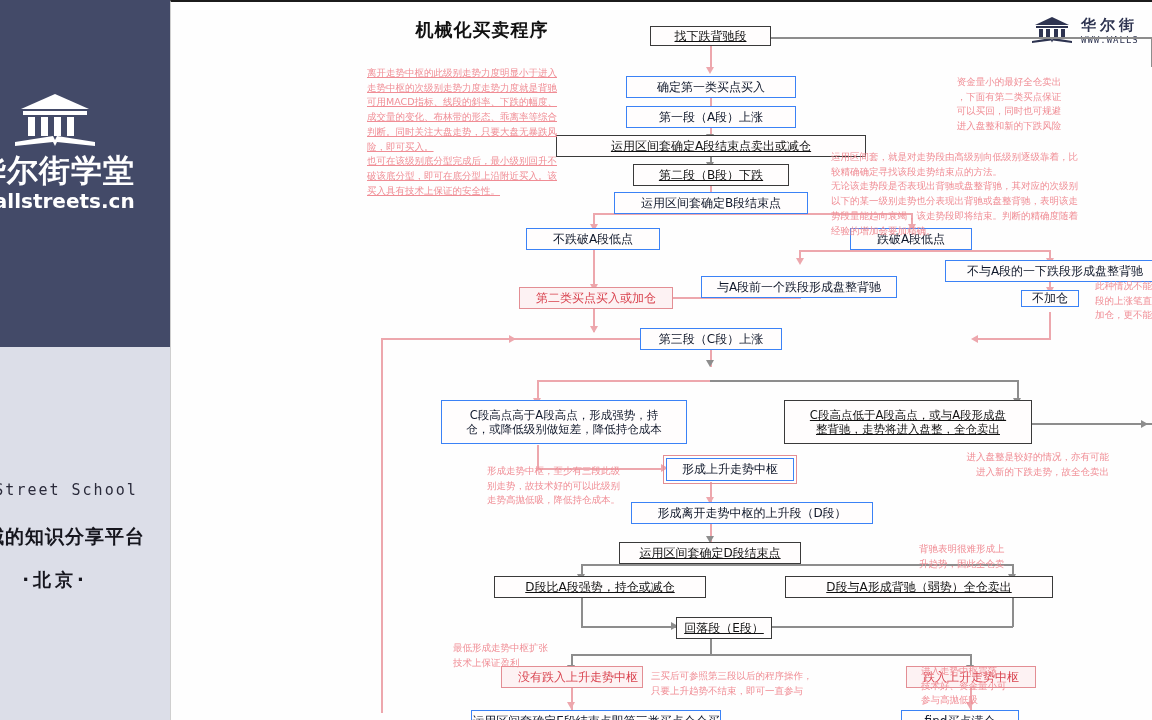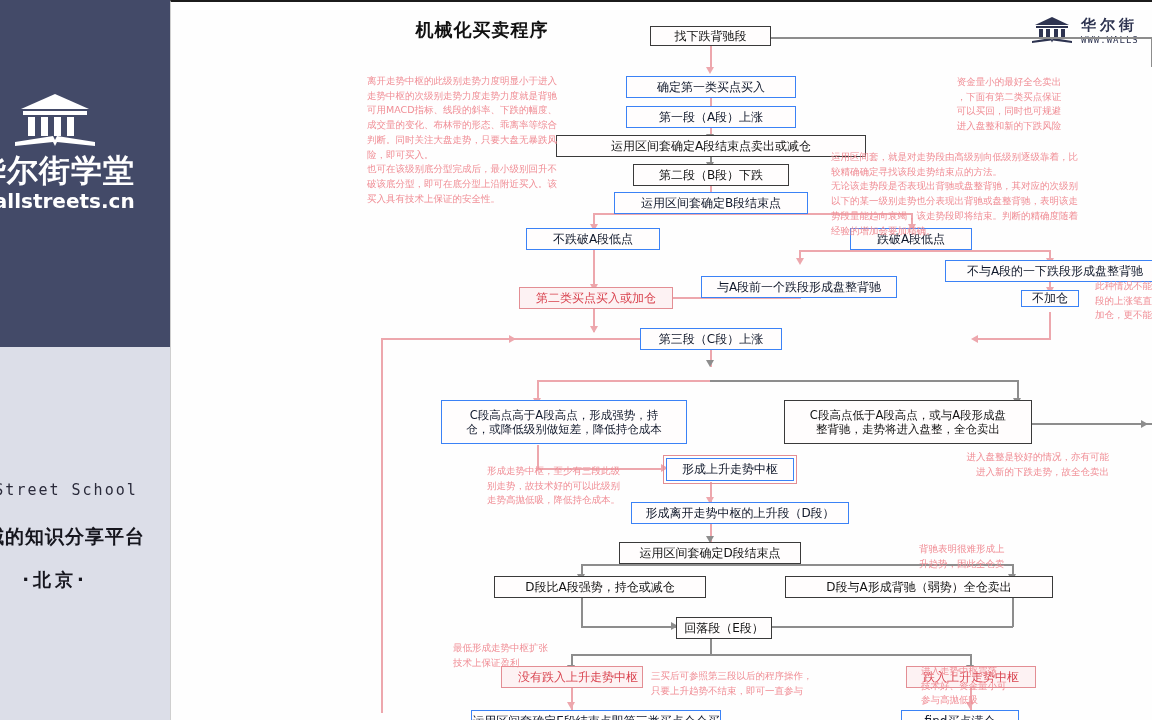--- a/index.html
+++ b/index.html
@@ -66,21 +66,21 @@
 
   
   .node{
     position:absolute;box-sizing:border-box;
     display:flex;align-items:center;justify-content:center;
     text-align:center;line-height:1.25;
     font-family:"DejaVu Sans",sans-serif;
     white-space:pre-line;
     background:#fffdfd;
   }
-  .node.k{border:1px solid #3a3a3a;color:#111;}       
+  .node.k{border:1px solid #3a3a3a;color:#111;text-decoration:underline;}       
   .node.r{border:1px solid #3b82f6;color:#0f172a;}    
   .node.r2{border:1px solid #e38e94;color:#d9434f;background:#fdf2f3;}
 
   
   .ann{position:absolute;color:#f08d95;font-size:9.5px;line-height:1.55;
        font-family:"DejaVu Sans",sans-serif;white-space:pre-line;}
   .ann.c{text-align:center;}
 
   
   .ln{position:absolute;background:#eda7ad;}
@@ -272,39 +272,39 @@
 
 
     <div class="node r" style="left:270px;top:398px;width:246px;height:44px;font-size:11.5px;padding:0 4px;">C段高点高于A段高点，形成强势，持
 仓，或降低级别做短差，降低持仓成本</div>
 
     <div class="node k" style="left:613px;top:398px;width:248px;height:44px;font-size:11.5px;padding:0 4px;">C段高点低于A段高点，或与A段形成盘
 整背驰，走势将进入盘整，全仓卖出</div>
 
     <div class="node r" style="left:495px;top:456px;width:128px;height:23px;font-size:12px;outline:1px solid #e38e94;outline-offset:2px;">形成上升走势中枢</div>
 
-    <div class="node r" style="left:460px;top:500px;width:218px;height:22px;font-size:12px;">形成离开走势中枢的上升段（D段）</div>
+    <div class="node r" style="left:460px;top:500px;width:242px;height:22px;font-size:12px;">形成离开走势中枢的上升段（D段）</div>
 
     <div class="node k" style="left:448px;top:540px;width:182px;height:22px;font-size:12px;">运用区间套确定D段结束点</div>
 
     <div class="node k" style="left:323px;top:574px;width:212px;height:22px;font-size:12px;">D段比A段强势，持仓或减仓</div>
 
     <div class="node k" style="left:614px;top:574px;width:268px;height:22px;font-size:12px;">D段与A形成背驰（弱势）全仓卖出</div>
 
     <div class="node k" style="left:505px;top:615px;width:96px;height:22px;font-size:12px;">回落段（E段）</div>
 
     <div class="node r2" style="left:330px;top:664px;width:142px;height:22px;font-size:12px;padding-left:12px;">没有跌入上升走势中枢</div>
 
     <div class="node r2" style="left:735px;top:664px;width:130px;height:22px;font-size:12px;">跌入上升走势中枢</div>
 
     <div class="node r" style="left:300px;top:708px;width:250px;height:22px;font-size:12px;">运用区间套确定E段结束点即第三类买点会仓买</div>
 
     <div class="node r" style="left:730px;top:708px;width:118px;height:22px;font-size:12px;">find买点满仓</div>
 
-    <div class="ann" style="left:196px;top:72px;width:212px;">离开走势中枢的此级别走势力度明显小于进入
+    <div class="ann" style="left:196px;top:64px;width:212px;text-decoration:underline;">离开走势中枢的此级别走势力度明显小于进入
 走势中枢的次级别走势力度走势力度就是背驰
 可用MACD指标、线段的斜率、下跌的幅度、
 成交量的变化、布林带的形态、乖离率等综合
 判断。同时关注大盘走势，只要大盘无暴跌风
 险，即可买入。
 也可在该级别底分型完成后，最小级别回升不
 破该底分型，即可在底分型上沿附近买入。该
 买入具有技术上保证的安全性。</div>
 
     <div class="ann c" style="left:760px;top:73px;width:156px;">资金量小的最好全仓卖出

